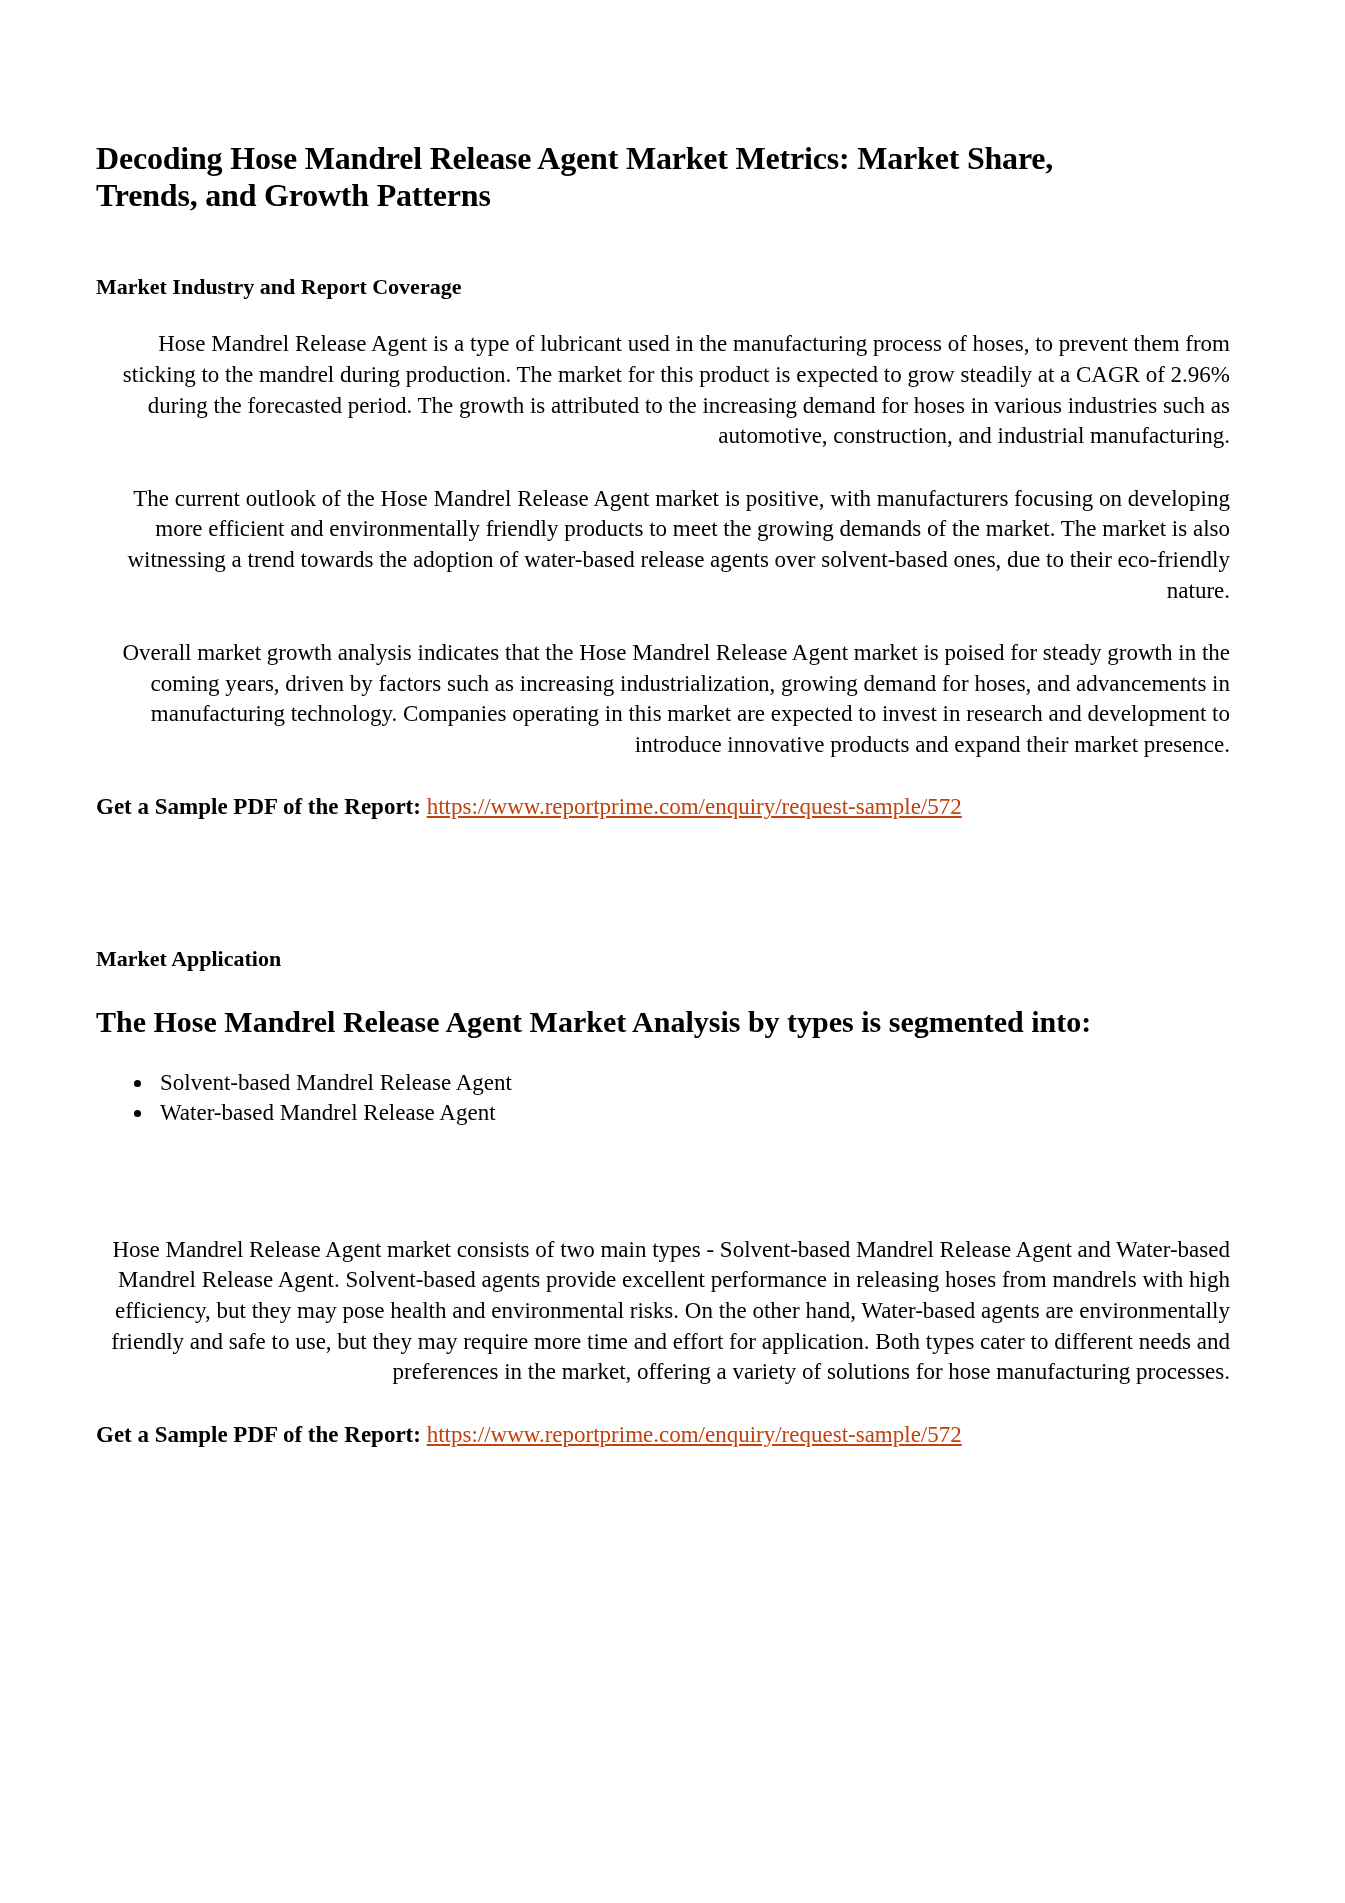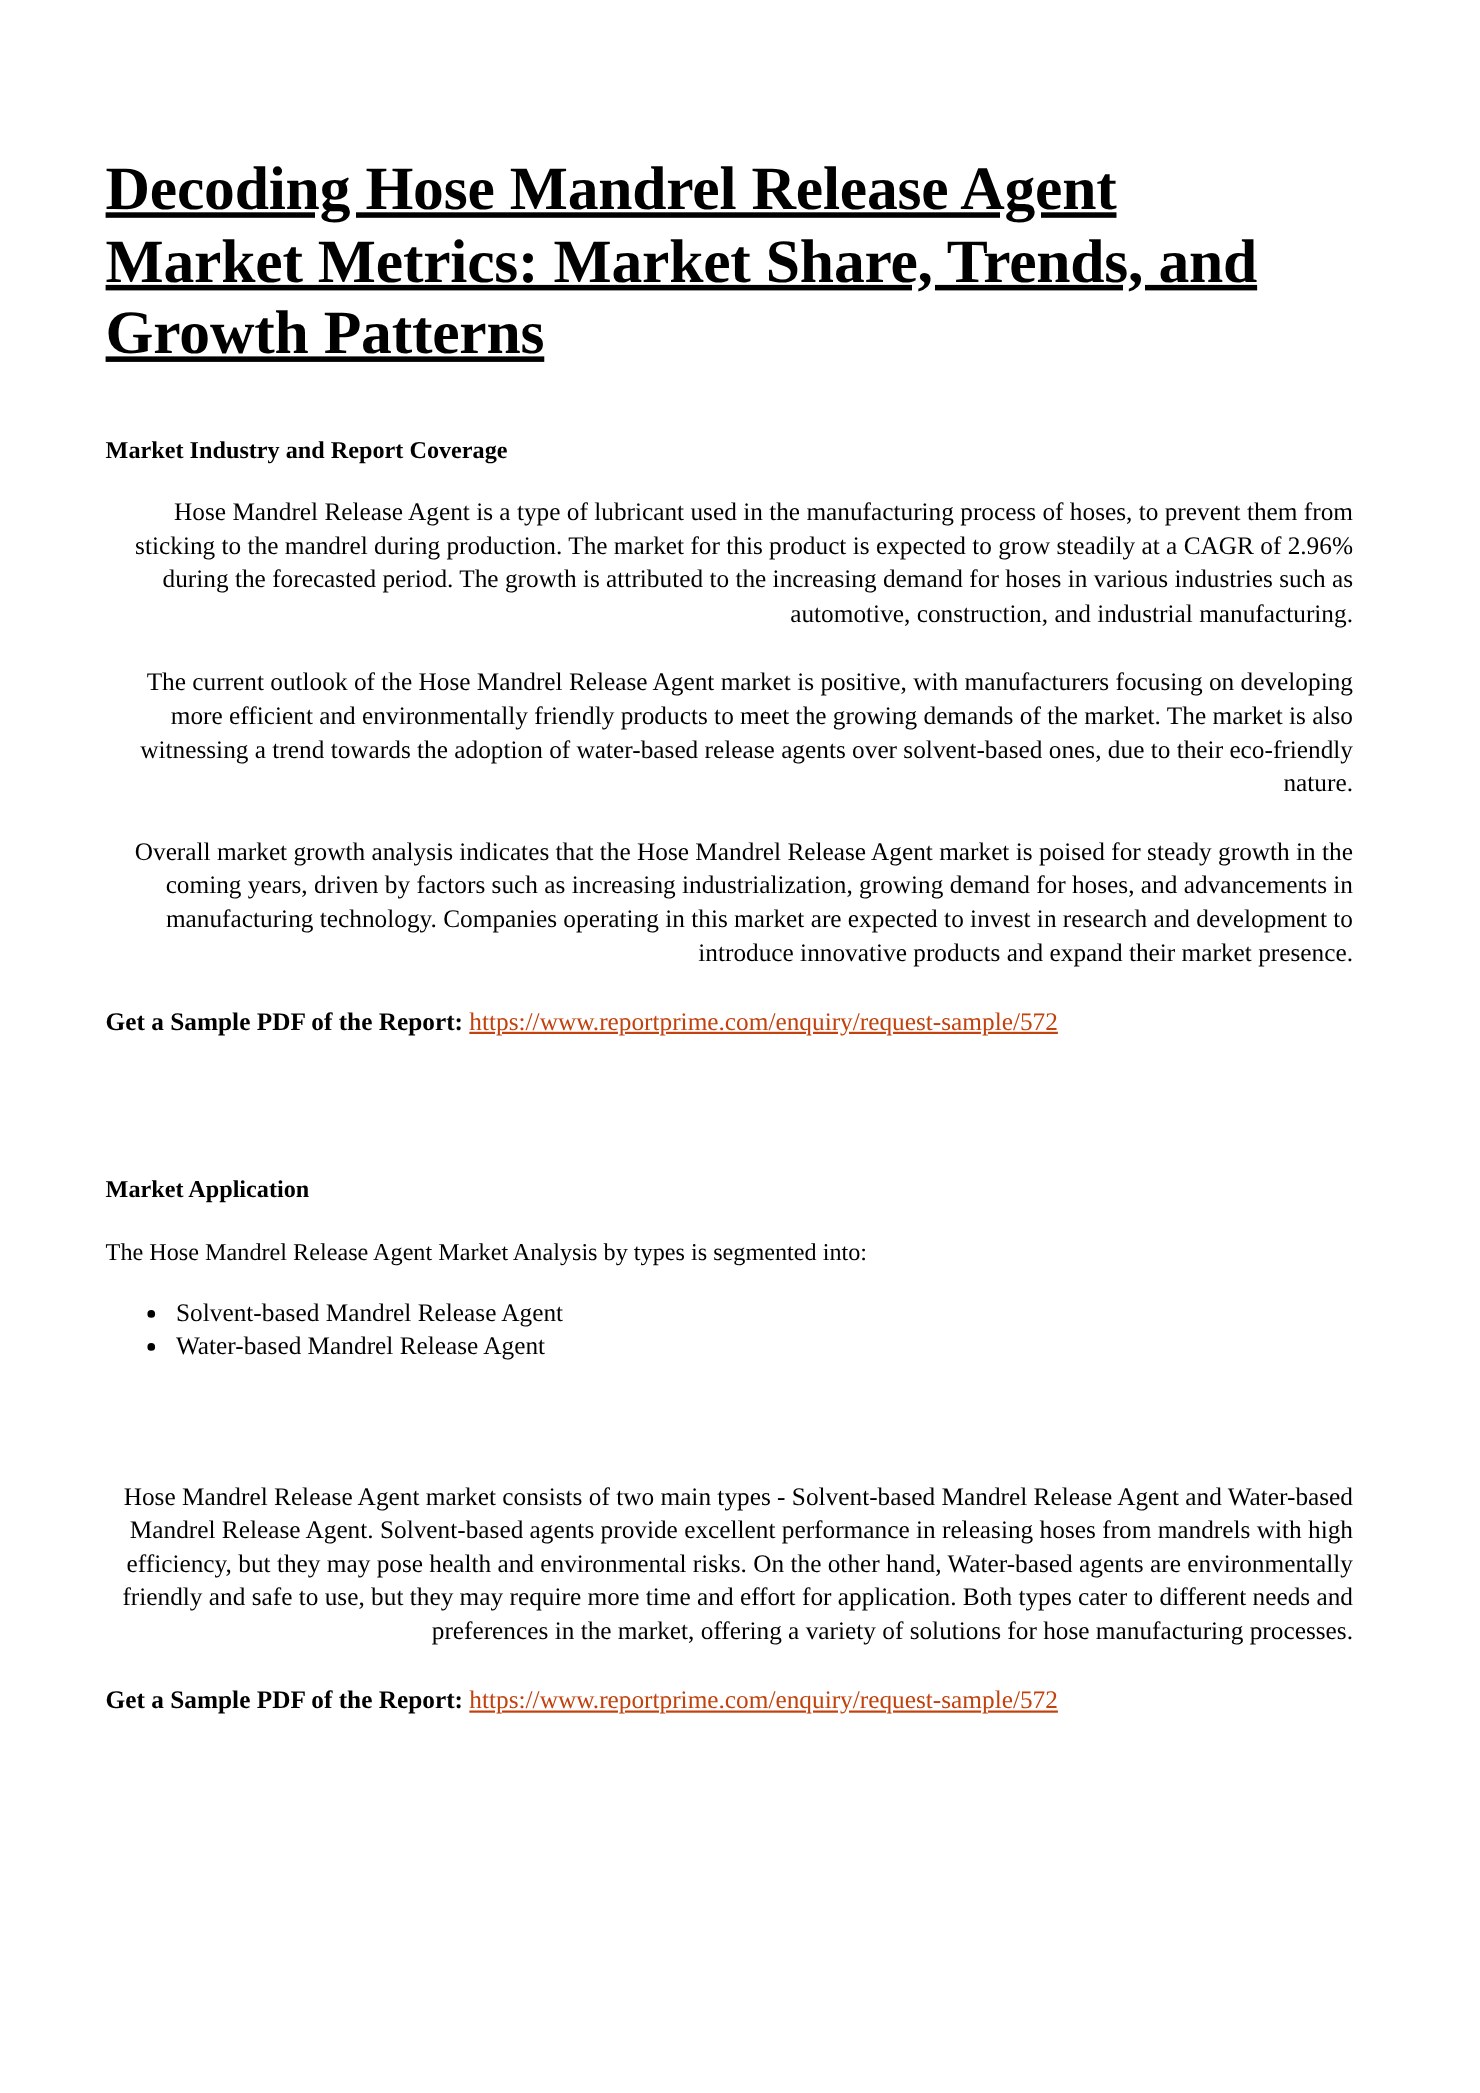--- a/index.html
+++ b/index.html
@@ -19,39 +19,38 @@
   .page {
     width: 1345px;
     min-height: 1903px;
     background: #ffffff;
     box-sizing: border-box;
     padding: 140px 115px 60px 96px;
     position: relative;
   }
 
   .doc-title {
-    font-size: 56px;
+    font-size: 32px;
     font-weight: bold;
     line-height: 1.17;
     letter-spacing: -0.2px;
     margin: 0 0 58px 0;
     max-width: 1060px;
-    text-decoration: underline;
   }
 
   .section-heading {
     font-size: 22px;
     font-weight: bold;
     line-height: 1.3;
     margin: 0 0 28px 0;
   }
 
   .sub-heading {
-    font-size: 22px;
-    font-weight: normal;
+    font-size: 30px;
+    font-weight: bold;
     line-height: 1.35;
     margin: 0 0 26px 0;
   }
 
   p.body-text {
     font-size: 23px;
     line-height: 1.33;
     margin: 0 0 32px 0;
     text-align: right;
   }

